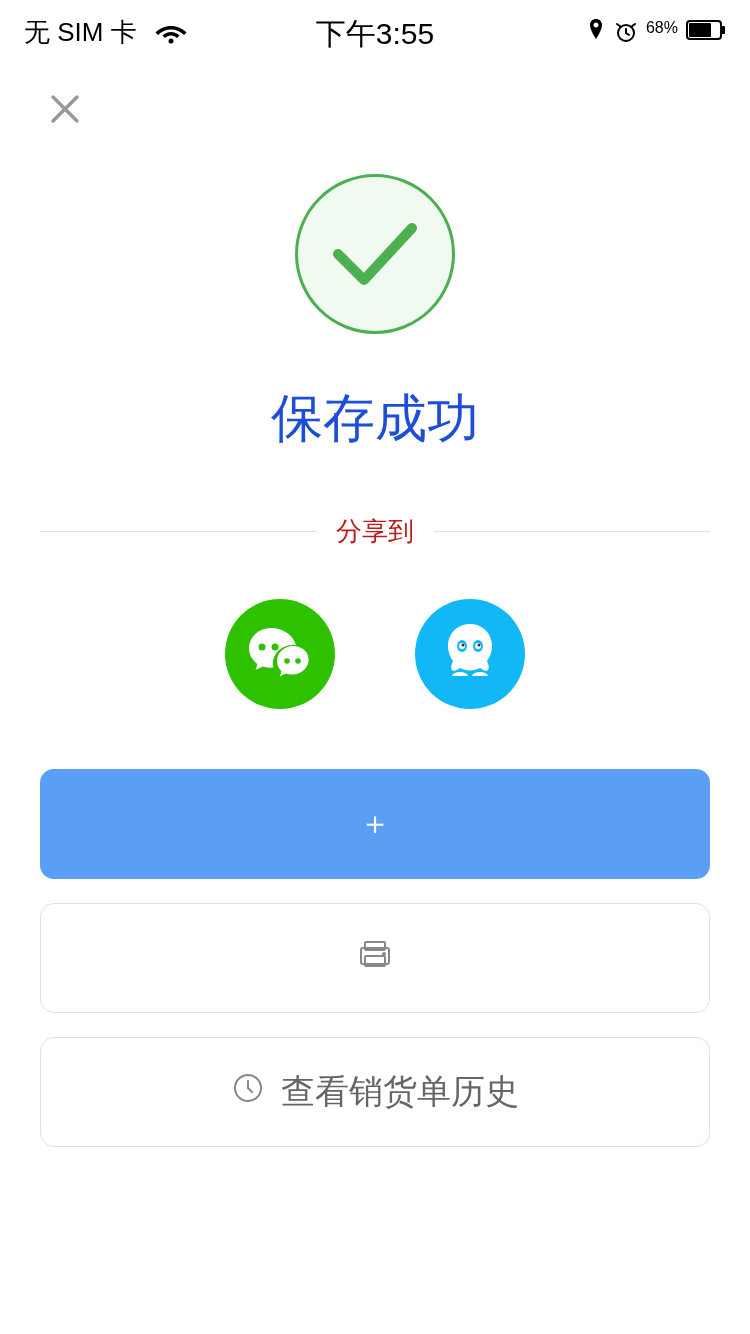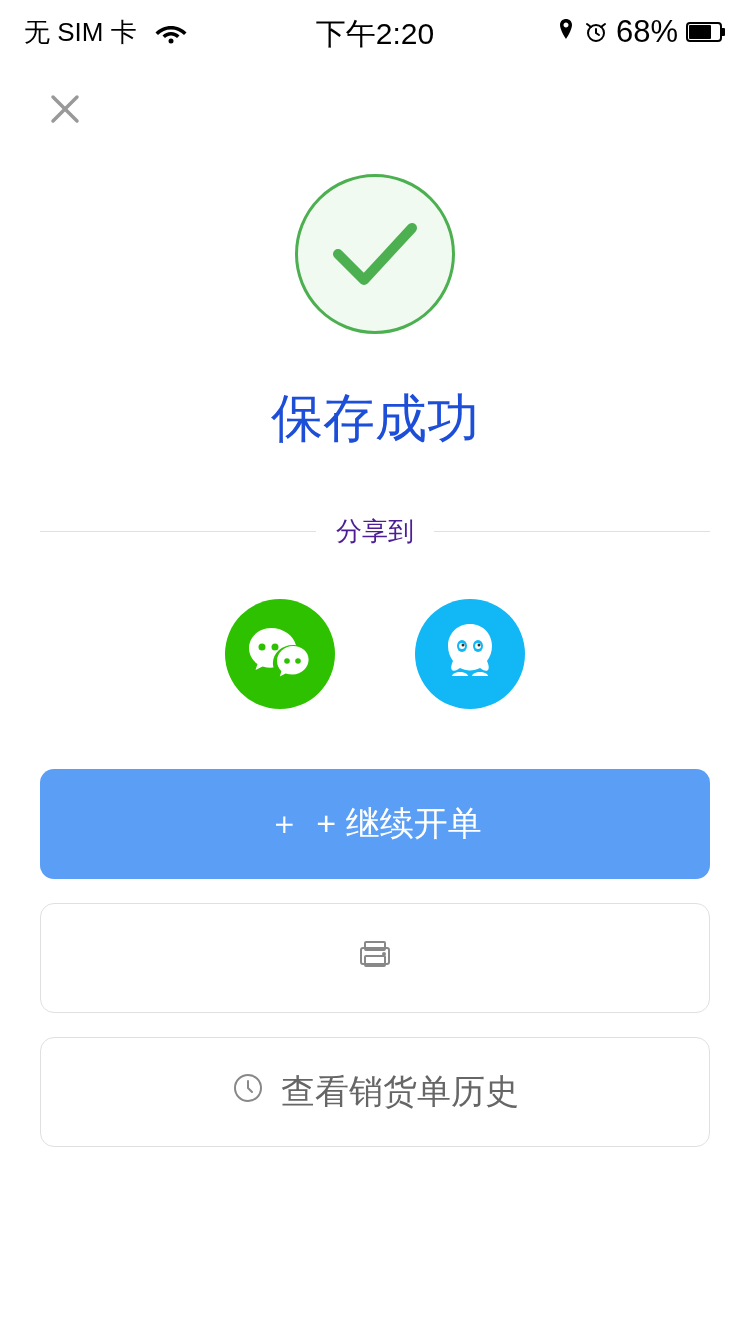--- a/index.html
+++ b/index.html
@@ -35,23 +35,22 @@
     .status-center {
       font-size: 30px;
       font-weight: 500;
       position: absolute;
       left: 50%;
       transform: translateX(-50%);
       top: 14px;
     }
     .status-right {
       display: flex;
-      align-items: center;
       gap: 8px;
-      font-size: 31px;
+      font-size: 16px;
     }
 
     
     .main-content {
       width: 100%;
       padding: 20px 40px 0;
       display: flex;
       flex-direction: column;
       align-items: flex-start;
     }
@@ -115,21 +114,21 @@
       gap: 20px;
       margin-bottom: 50px;
     }
     .divider-line {
       flex: 1;
       height: 1px;
       background: #e0e0e0;
     }
     .share-label {
       font-size: 26px;
-      color: #4c1d95;
+      color: #b91c1c;
       white-space: nowrap;
     }
 
     .share-icons {
       display: flex;
       gap: 80px;
       align-items: center;
     }
 
     .share-icon-btn {
@@ -189,21 +188,21 @@
 <div class="status-bar">
   <div class="status-left">
     <span>无 SIM 卡</span>
 
     <svg width="32" height="24" viewBox="0 0 32 24">
       <path d="M16 6C10 6 4.5 8.5 0.5 12.5L3 15C6.3 11.5 10.9 9.5 16 9.5s9.7 2 13 5.5l2.5-2.5C27.5 8.5 22 6 16 6z" fill="#000"></path>
       <path d="M16 12c-3.3 0-6.3 1.3-8.5 3.5L10 18c1.6-1.6 3.7-2.5 6-2.5s4.4.9 6 2.5l2.5-2.5C22.3 13.3 19.3 12 16 12z" fill="#000"></path>
       <circle cx="16" cy="21" r="2.5" fill="#000"></circle>
     </svg>
   </div>
-  <div class="status-center">下午2:20</div>
+  <div class="status-center">下午3:55</div>
   <div class="status-right">
 
     <svg width="20" height="26" viewBox="0 0 20 26">
       <path d="M10 0C7 0 4 2 4 6c0 5 6 14 6 14s6-9 6-14c0-4-3-6-6-6zm0 8.5c-1.4 0-2.5-1.1-2.5-2.5S8.6 3.5 10 3.5 12.5 4.6 12.5 6 11.4 8.5 10 8.5z" fill="#000"></path>
     </svg>
 
     <svg width="24" height="26" viewBox="0 0 24 26">
       <circle cx="12" cy="14" r="8" stroke="#000" stroke-width="2" fill="none"></circle>
       <path d="M12 10v4l3 2" stroke="#000" stroke-width="2" fill="none" stroke-linecap="round"></path>
       <path d="M3 5l4 3M21 5l-4 3" stroke="#000" stroke-width="2" fill="none" stroke-linecap="round"></path>
@@ -272,21 +271,20 @@
             <path d="M40 52c-4 0-8 2-8 4h16c0-2-4-4-8-4z" fill="white"></path>
           </svg>
         </div>
       </div>
     </div>
 
     <div class="action-buttons">
 
       <button class="action-btn btn-primary">
         <span class="btn-icon">＋</span>
-        <span>+ 继续开单</span>
       </button>
 
       <button class="action-btn btn-secondary">
         <span>
           <svg width="36" height="32" viewBox="0 0 36 32">
             <rect x="4" y="10" width="28" height="16" rx="2" stroke="#888" stroke-width="2" fill="none"></rect>
             <rect x="8" y="4" width="20" height="8" rx="1" stroke="#888" stroke-width="2" fill="none"></rect>
             <rect x="8" y="18" width="20" height="10" rx="1" stroke="#888" stroke-width="2" fill="none"></rect>
             <circle cx="27" cy="16" r="2" fill="#888"></circle>
           </svg>

